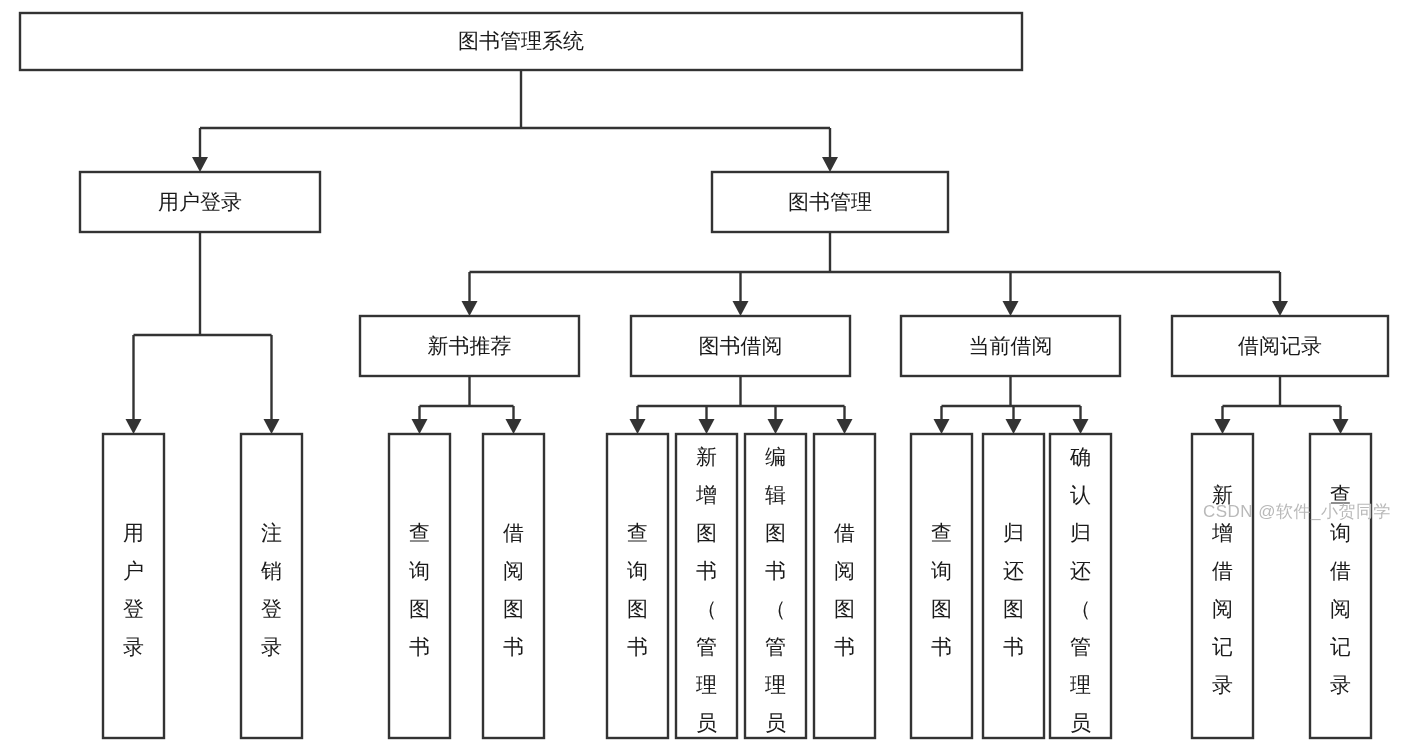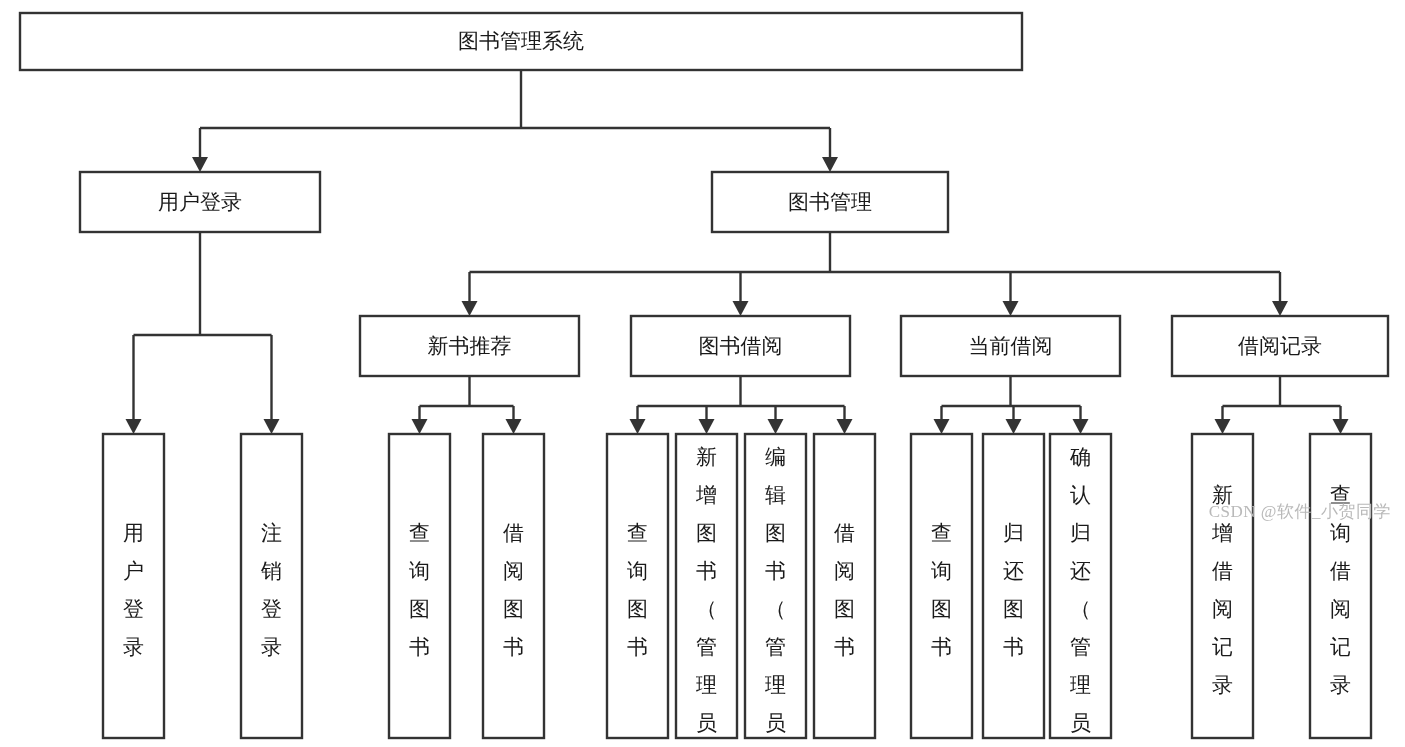--- a/index.html
+++ b/index.html
@@ -49,21 +49,21 @@
     fill: none;
   }
   .arrow-head {
     fill: #333333;
     stroke: none;
   }
   .watermark {
     position: absolute;
     right: 14px;
     bottom: 6px;
-    font-family: Liberation Serif, serif;
+    font-family: Liberation Sans, sans-serif;
     font-size: 17px;
     color: #b9b9b9;
     white-space: nowrap;
     letter-spacing: 0.5px;
     user-select: none;
   }
 </style>
 </head>
 <body>
 

